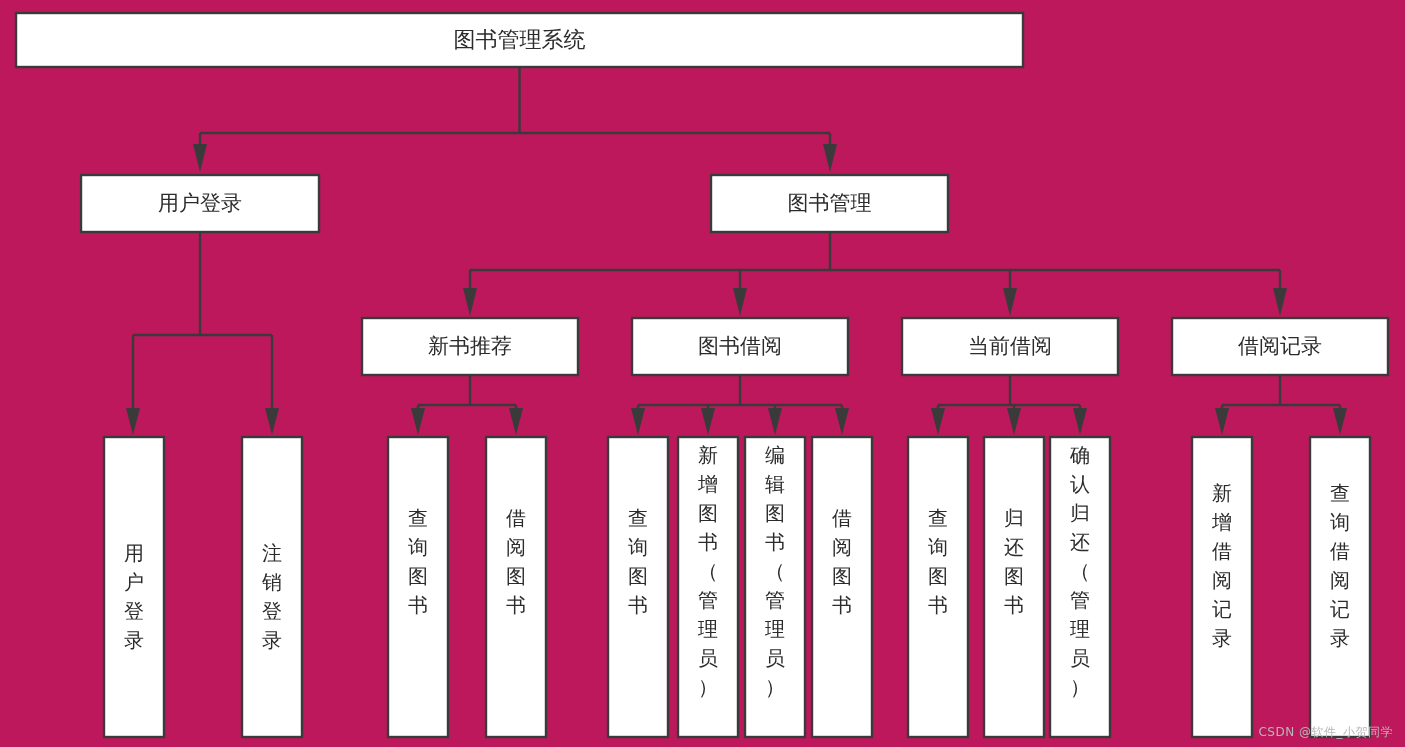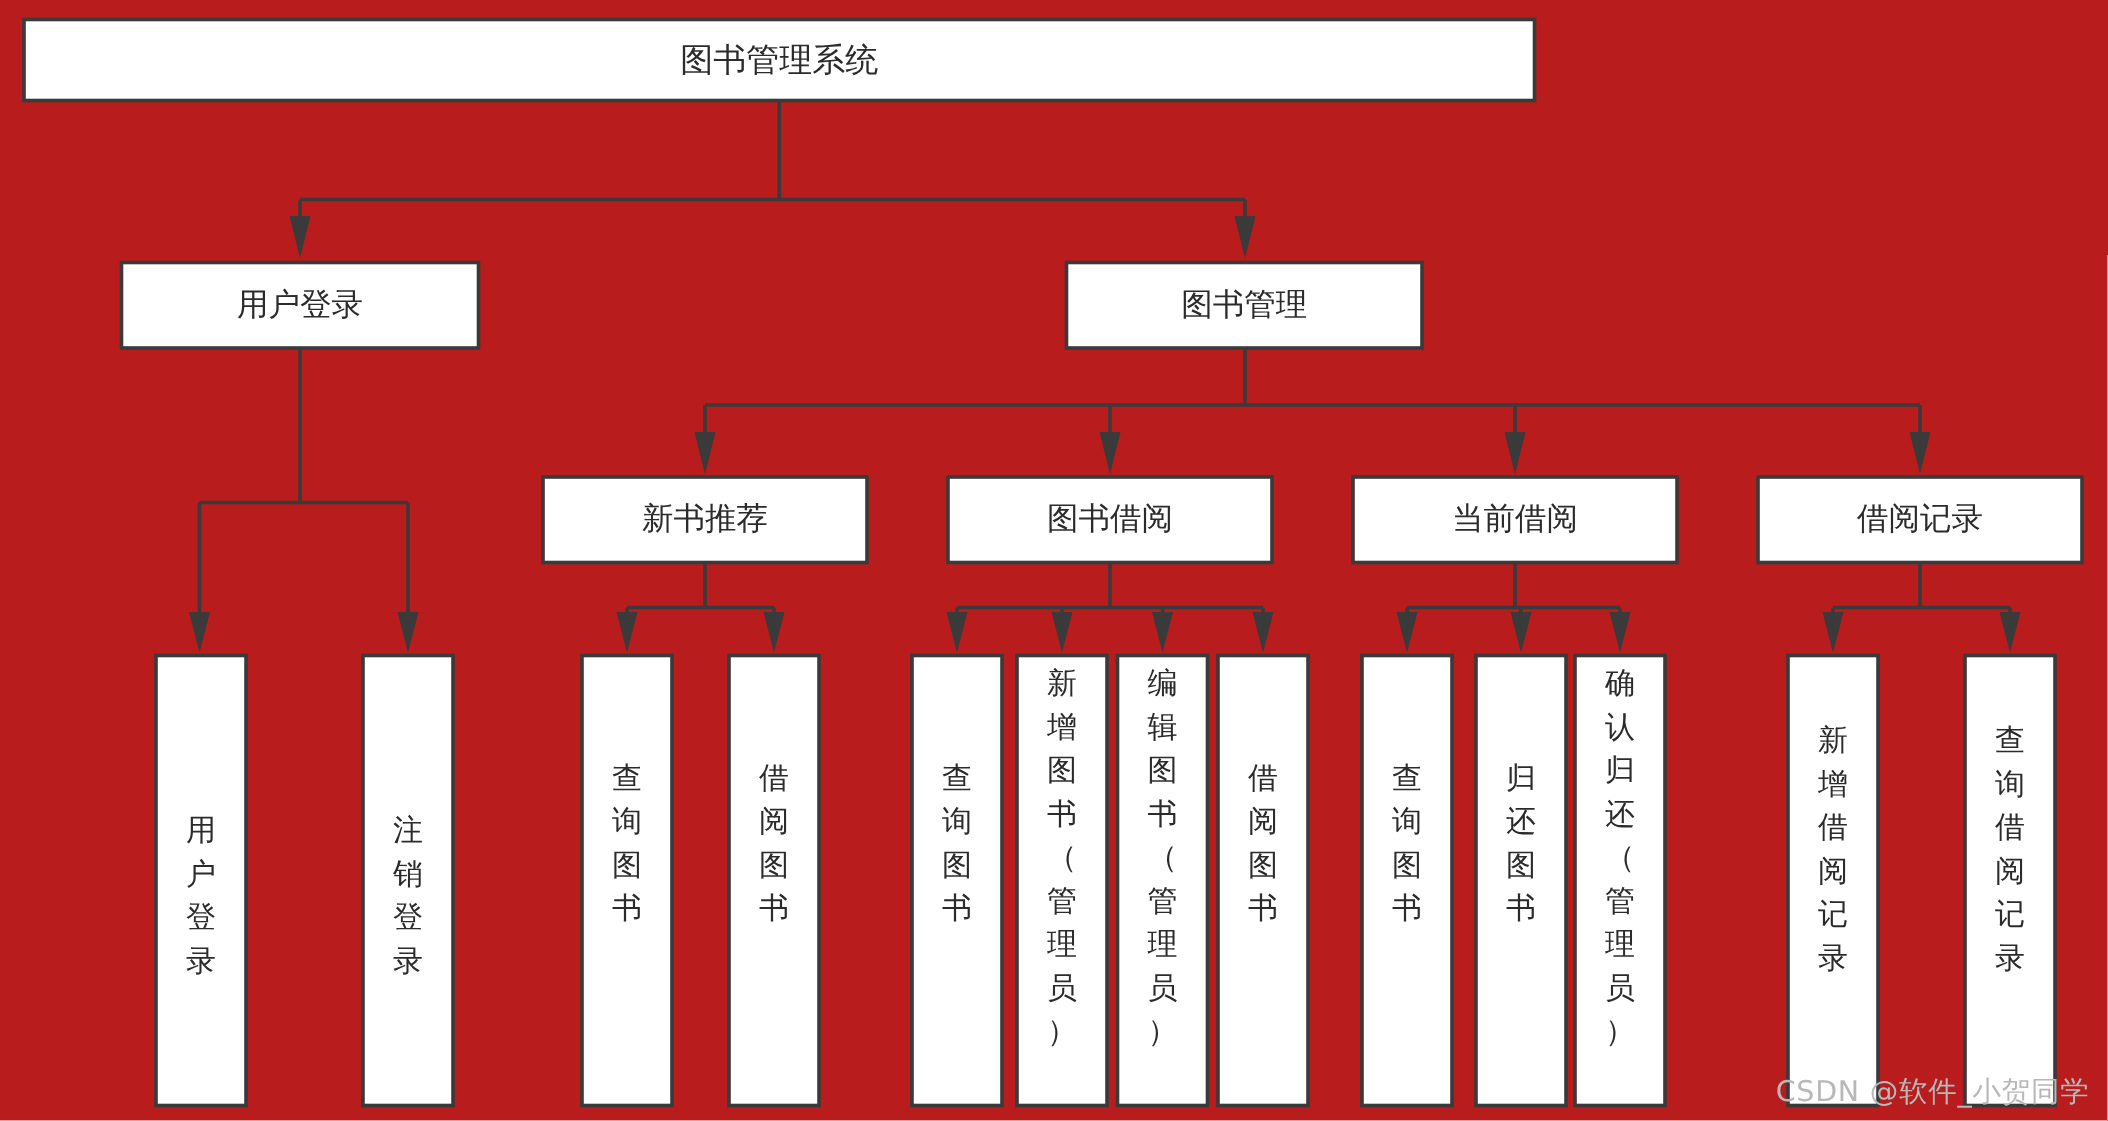--- a/index.html
+++ b/index.html
@@ -8,21 +8,21 @@
     padding: 0;
     background: #ffffff;
   }
   body {
     font-family: "DejaVu Sans", "Liberation Sans", sans-serif;
   }
   #diagram-root {
     position: relative;
     width: 1405px;
     height: 747px;
-    background: #b91c1c;
+    background: #be185d;
     overflow: hidden;
     text-decoration: underline;
   }
   svg.canvas {
     position: absolute;
     left: 0;
     top: 0;
     width: 1405px;
     height: 747px;
     display: block;
@@ -58,21 +58,21 @@
     font-family: "DejaVu Sans", "Liberation Sans", sans-serif;
     font-size: 20px;
     text-anchor: middle;
     white-space: pre;
   }
   .watermark {
     position: absolute;
     right: 12px;
     bottom: 6px;
     font-family: "DejaVu Sans", "Liberation Sans", sans-serif;
-    font-size: 19px;
+    font-size: 12px;
     color: #b8b8b8;
     letter-spacing: 0.5px;
     user-select: none;
     pointer-events: none;
   }
 </style>
 </head>
 <body>
 
 <div id="diagram-root">

